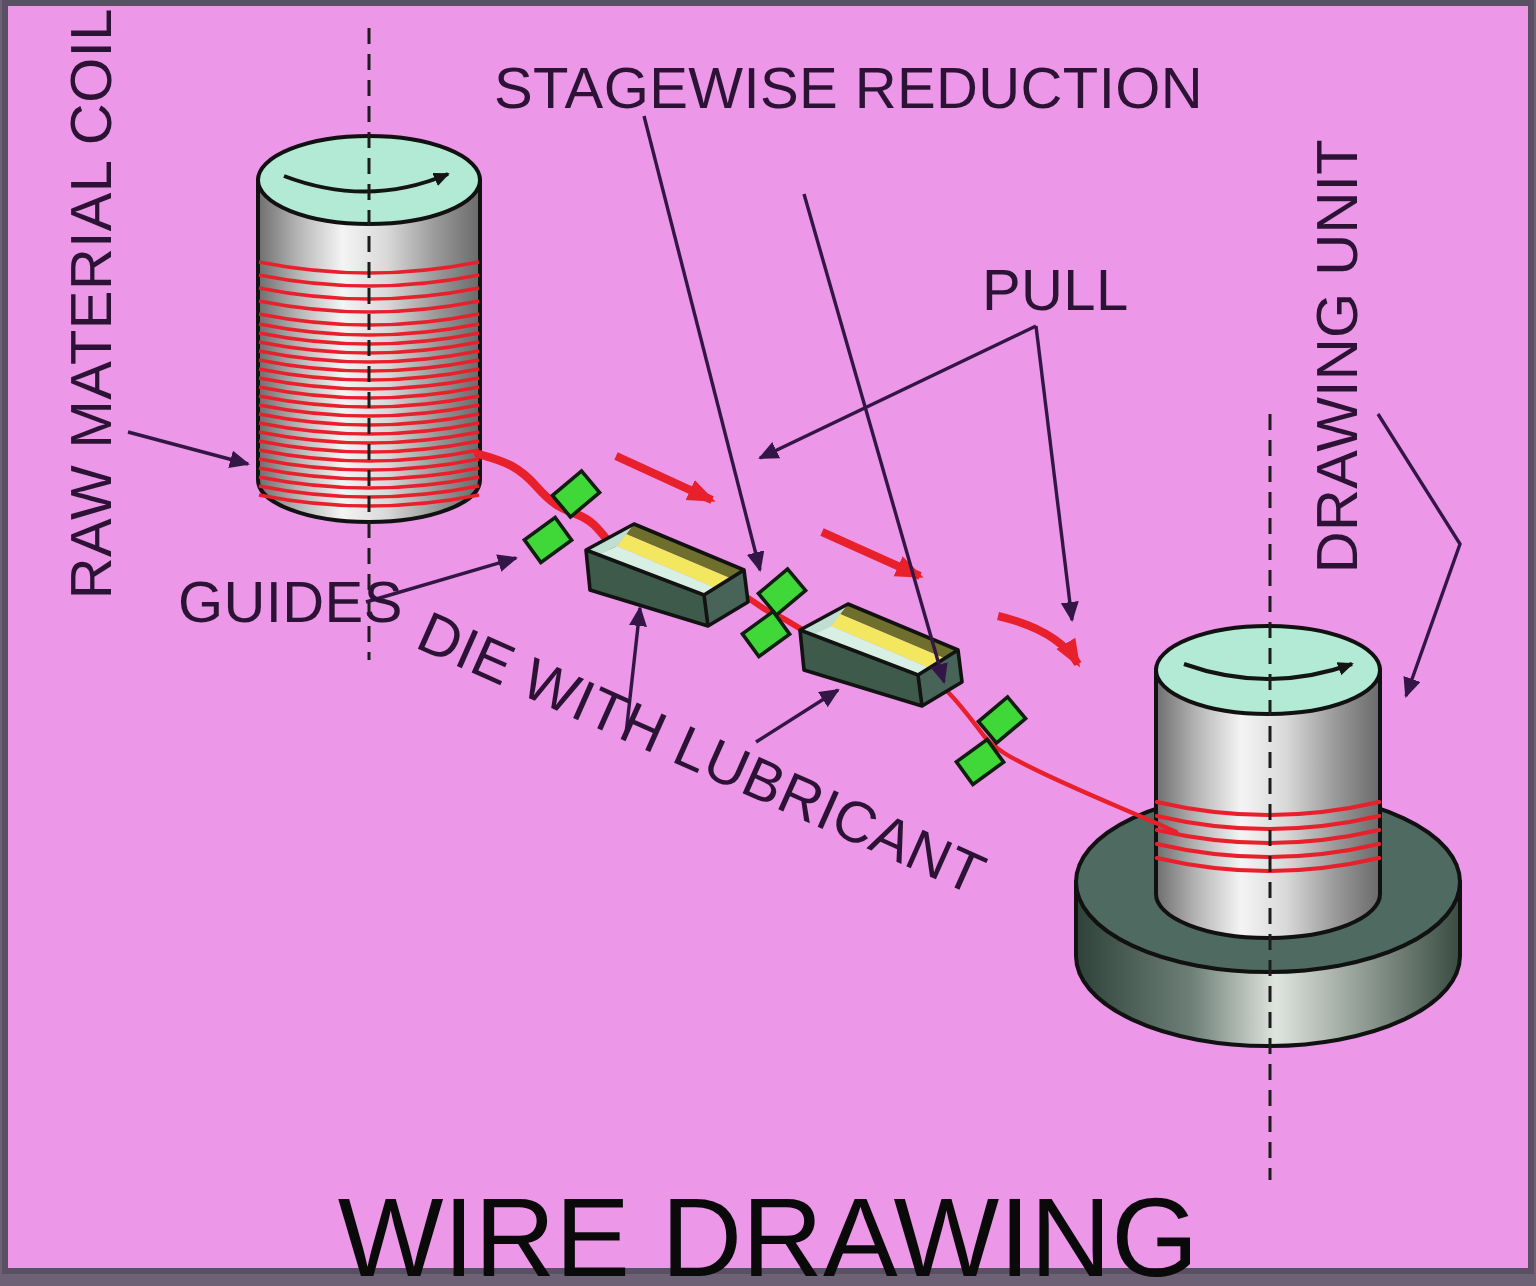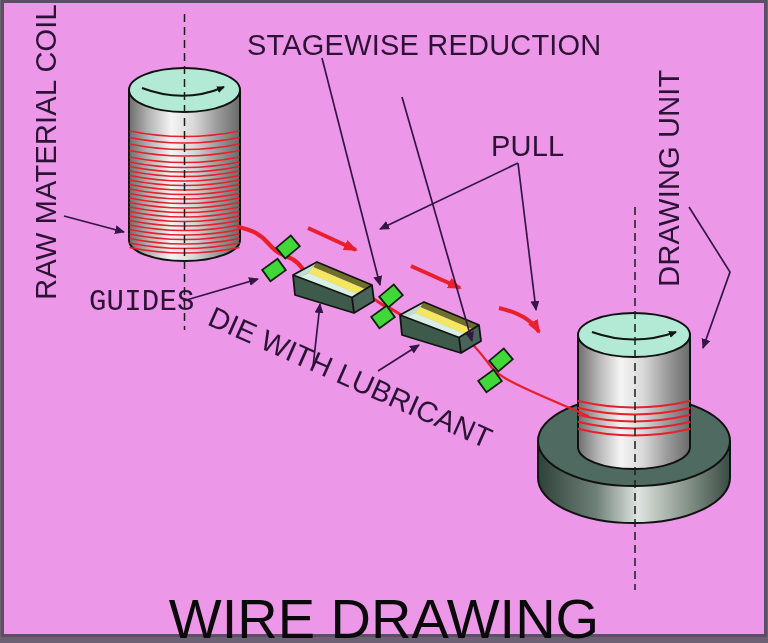--- a/index.html
+++ b/index.html
@@ -7,21 +7,21 @@
          font-family:"Liberation Sans", sans-serif;}
   .canvas-bg{position:absolute;left:1px;top:0px;width:760px;height:631px;
              background:#ec97e8;border:3px solid #5a4f63;}
   svg.diagram{position:absolute;left:0;top:0;}
   .lbl{position:absolute;font-size:29px;font-weight:400;color:#2c1335;
        white-space:nowrap;line-height:1.15;letter-spacing:0.2px;}
   #lbl-rawcoil{left:-83px;top:153px;width:260px;text-align:center;transform:rotate(-90deg);}
   #lbl-stagewise{left:231px;top:29px;width:320px;text-align:center;margin-left:16px;}
   #lbl-stagewise span{display:block;}
   #lbl-pull{left:491px;top:130px;}
-  #lbl-guides{left:89px;top:286px;font-family:Liberation Mono, monospace;}
+  #lbl-guides{left:89px;top:286px;}
   #lbl-die{left:198px;top:356px;width:280px;text-align:center;transform:rotate(24deg);}
   #lbl-drawingunit{left:570px;top:170px;width:200px;text-align:center;transform:rotate(-90deg);}
   #title-row{position:absolute;left:0;top:571px;width:768px;text-align:center;}
   #title-row .title-text{display:inline-block;font-size:56px;font-weight:400;color:#0a0a0a;
        letter-spacing:0px;border-bottom:4px solid #0a0a0a;padding:0 6px 2px 6px;line-height:1.0;margin-top:20px;}
 </style>
 </head>
 <body>
 
 <div class="frame">

